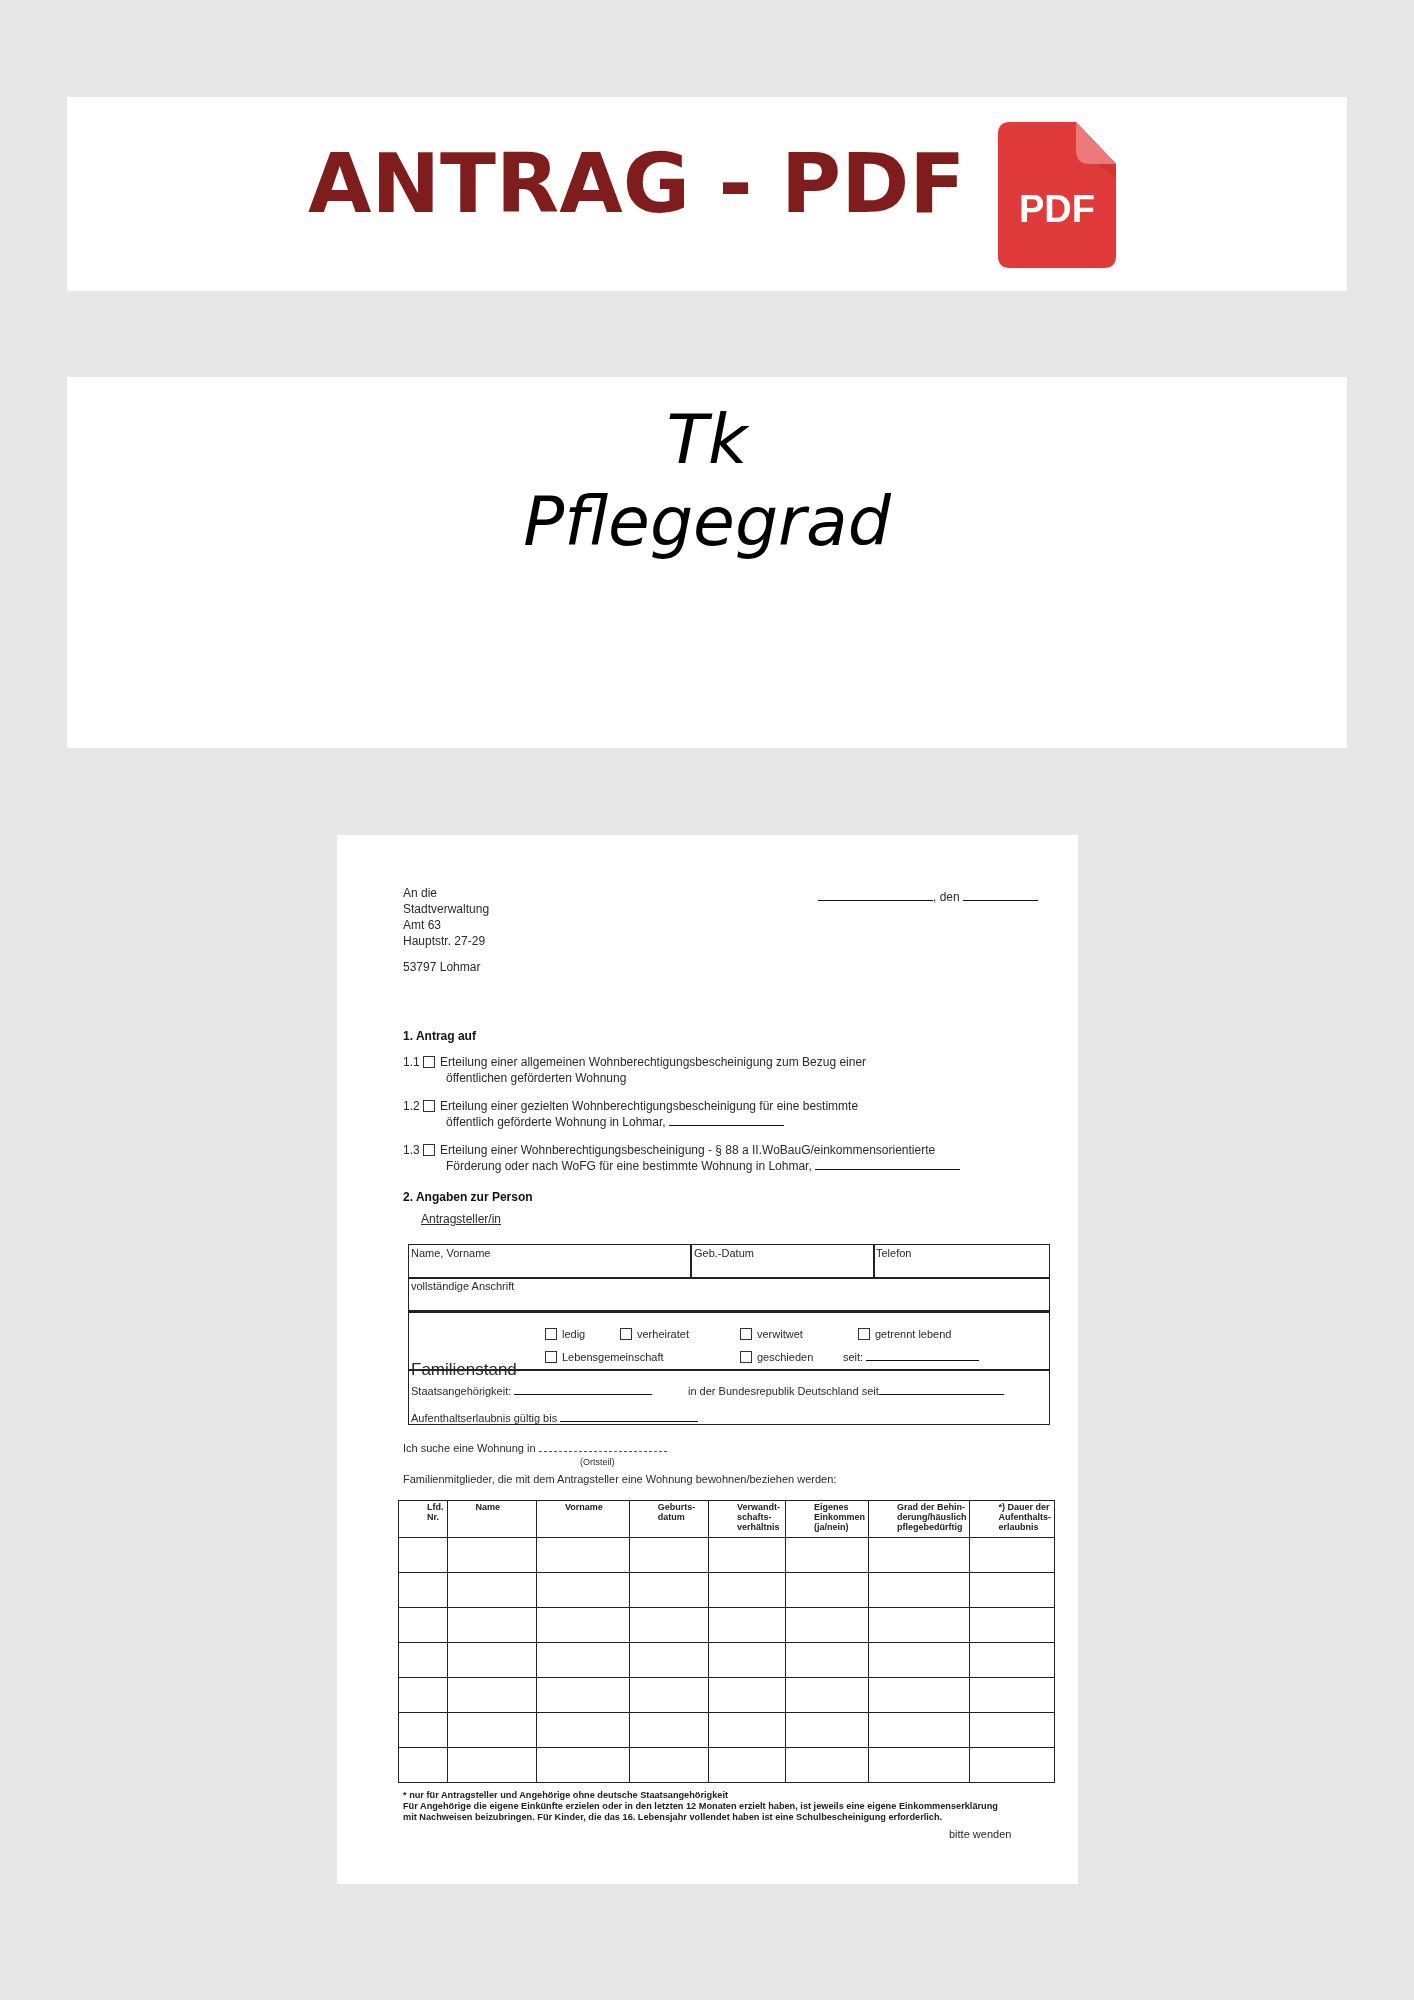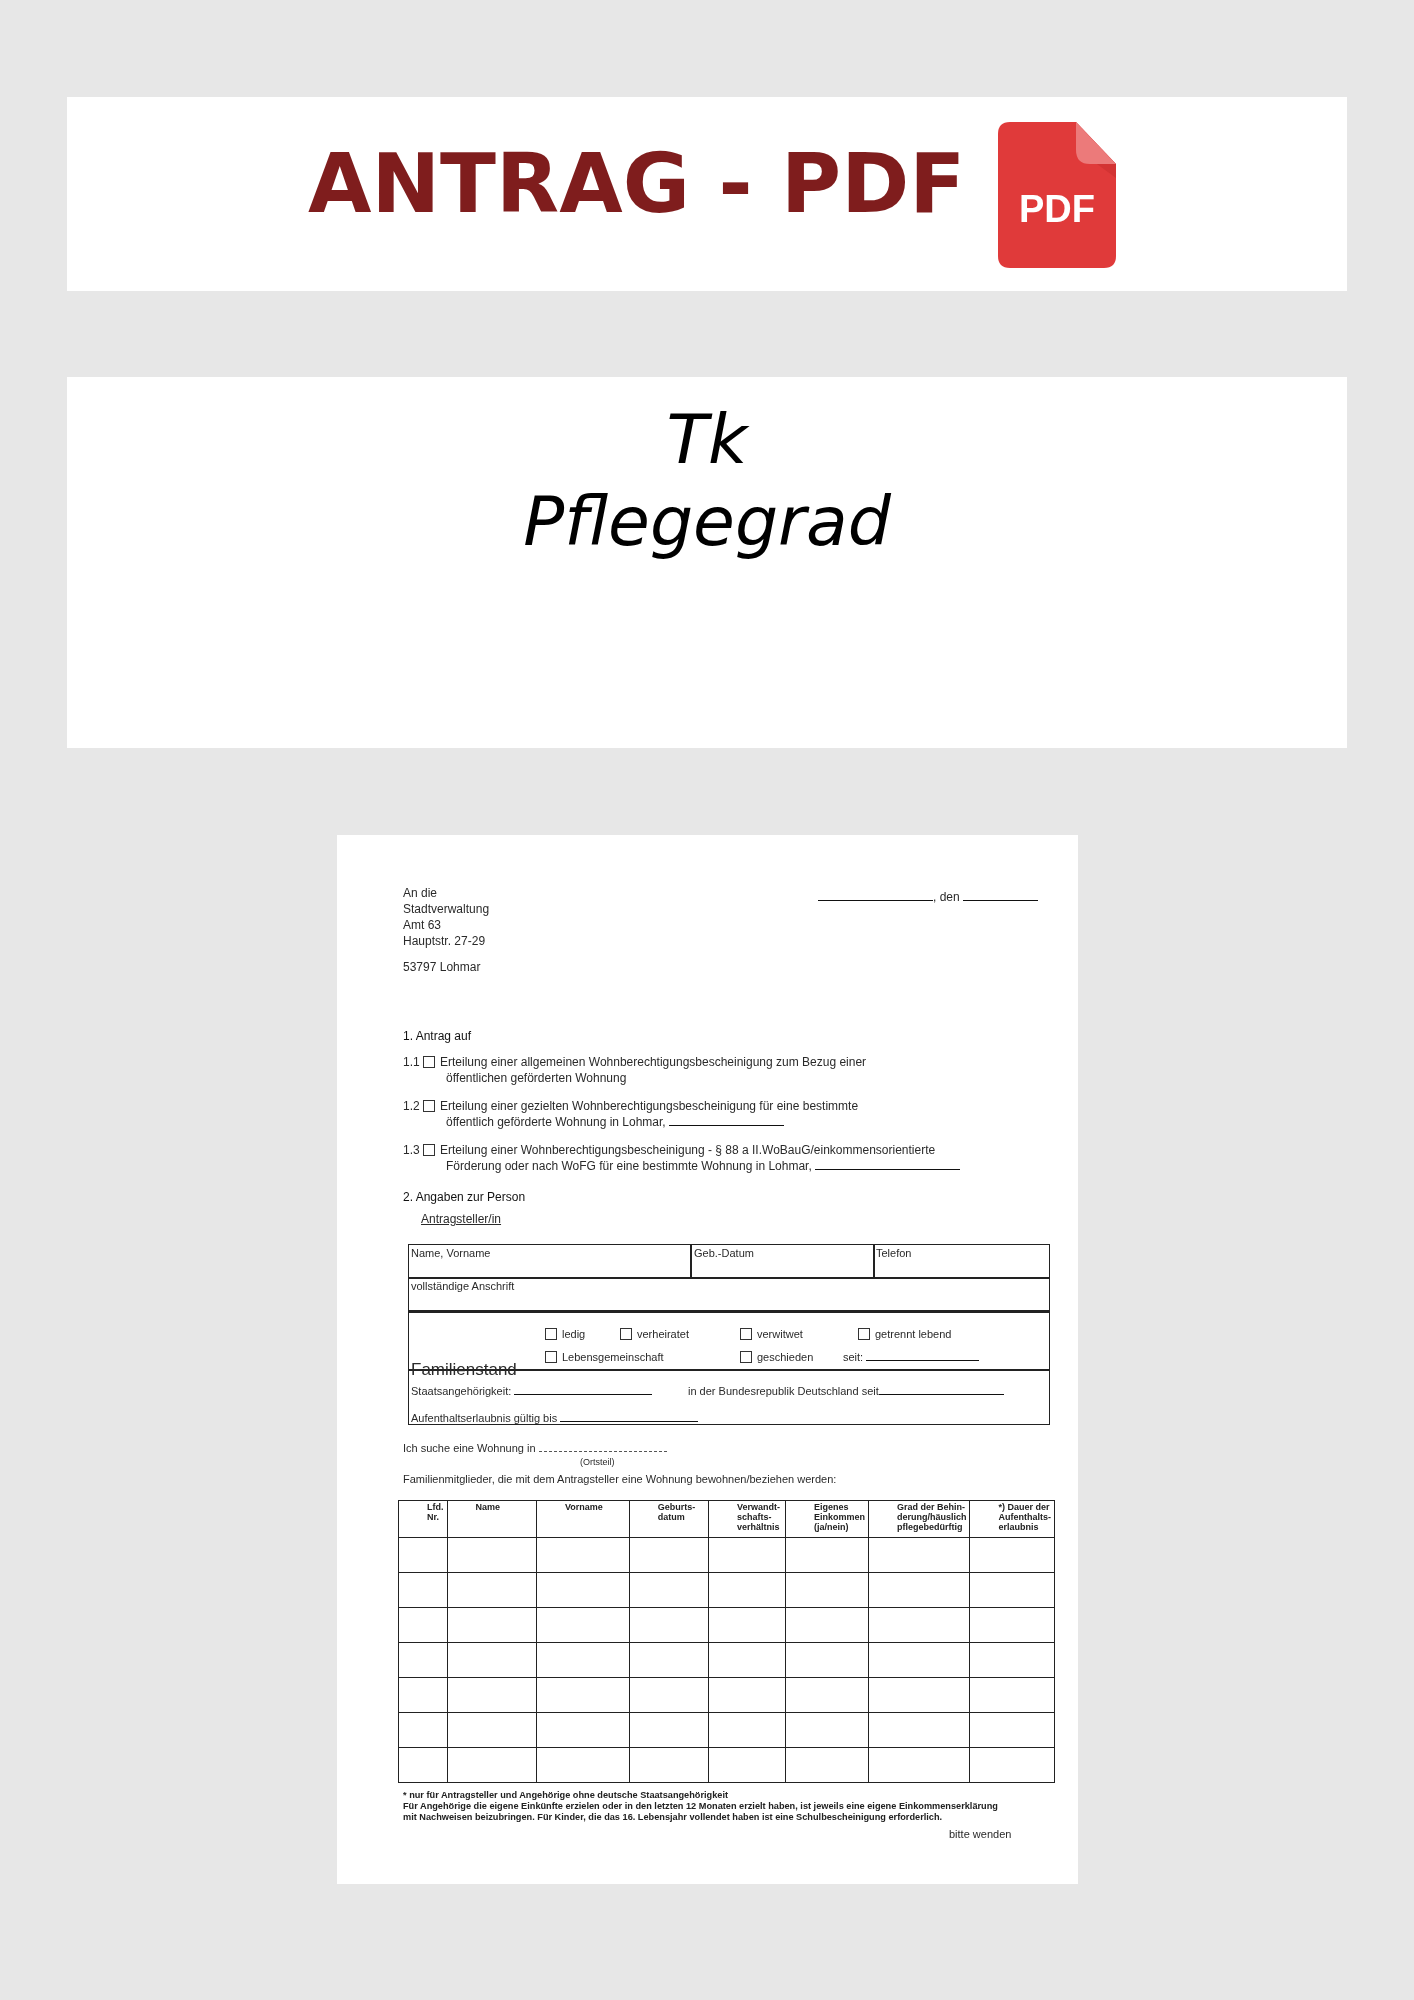--- a/index.html
+++ b/index.html
@@ -19,21 +19,21 @@
   .subtitle {
     position:absolute; left:0; width:1414px; text-align:center; font-family:"DejaVu Sans", sans-serif;
     font-style:italic; font-size:68px; color:#000; line-height:80px;
   }
   #sub-line1 { top:400px; }
   #sub-line2 { top:482px; }
 
   
   .doc { position:absolute; left:337px; top:835px; width:741px; height:1049px; background:#fff; }
   .doc-text { position:absolute; font-family:"Liberation Sans", sans-serif; font-size:12px; color:#2a2a2a; line-height:16px; white-space:nowrap; }
-  .bold { font-weight:normal; color:#111; }
+  .bold { font-weight:bold; color:#111; }
   .underl { text-decoration:underline; }
   .blank { display:inline-block; border-bottom:1.5px solid #111; vertical-align:baseline; height:10px; }
   .cb { display:inline-block; width:12px; height:12px; border:1.3px solid #333; box-sizing:border-box; vertical-align:-2px; margin-right:5px; }
   .box { position:absolute; border:1.5px solid #222; box-sizing:border-box; }
   .hline { position:absolute; background:#222; height:1.5px; }
   .vline { position:absolute; background:#222; width:1.5px; }
   .small { font-size:9px; line-height:10px; }
   .foot { font-size:9.2px; line-height:11px; font-weight:bold; color:#222; }
   table.fam { position:absolute; left:398px; top:1500px; width:657px; border-collapse:collapse; }
   table.fam th, table.fam td { border:1.5px solid #222; padding:1px 3px; vertical-align:top; }

